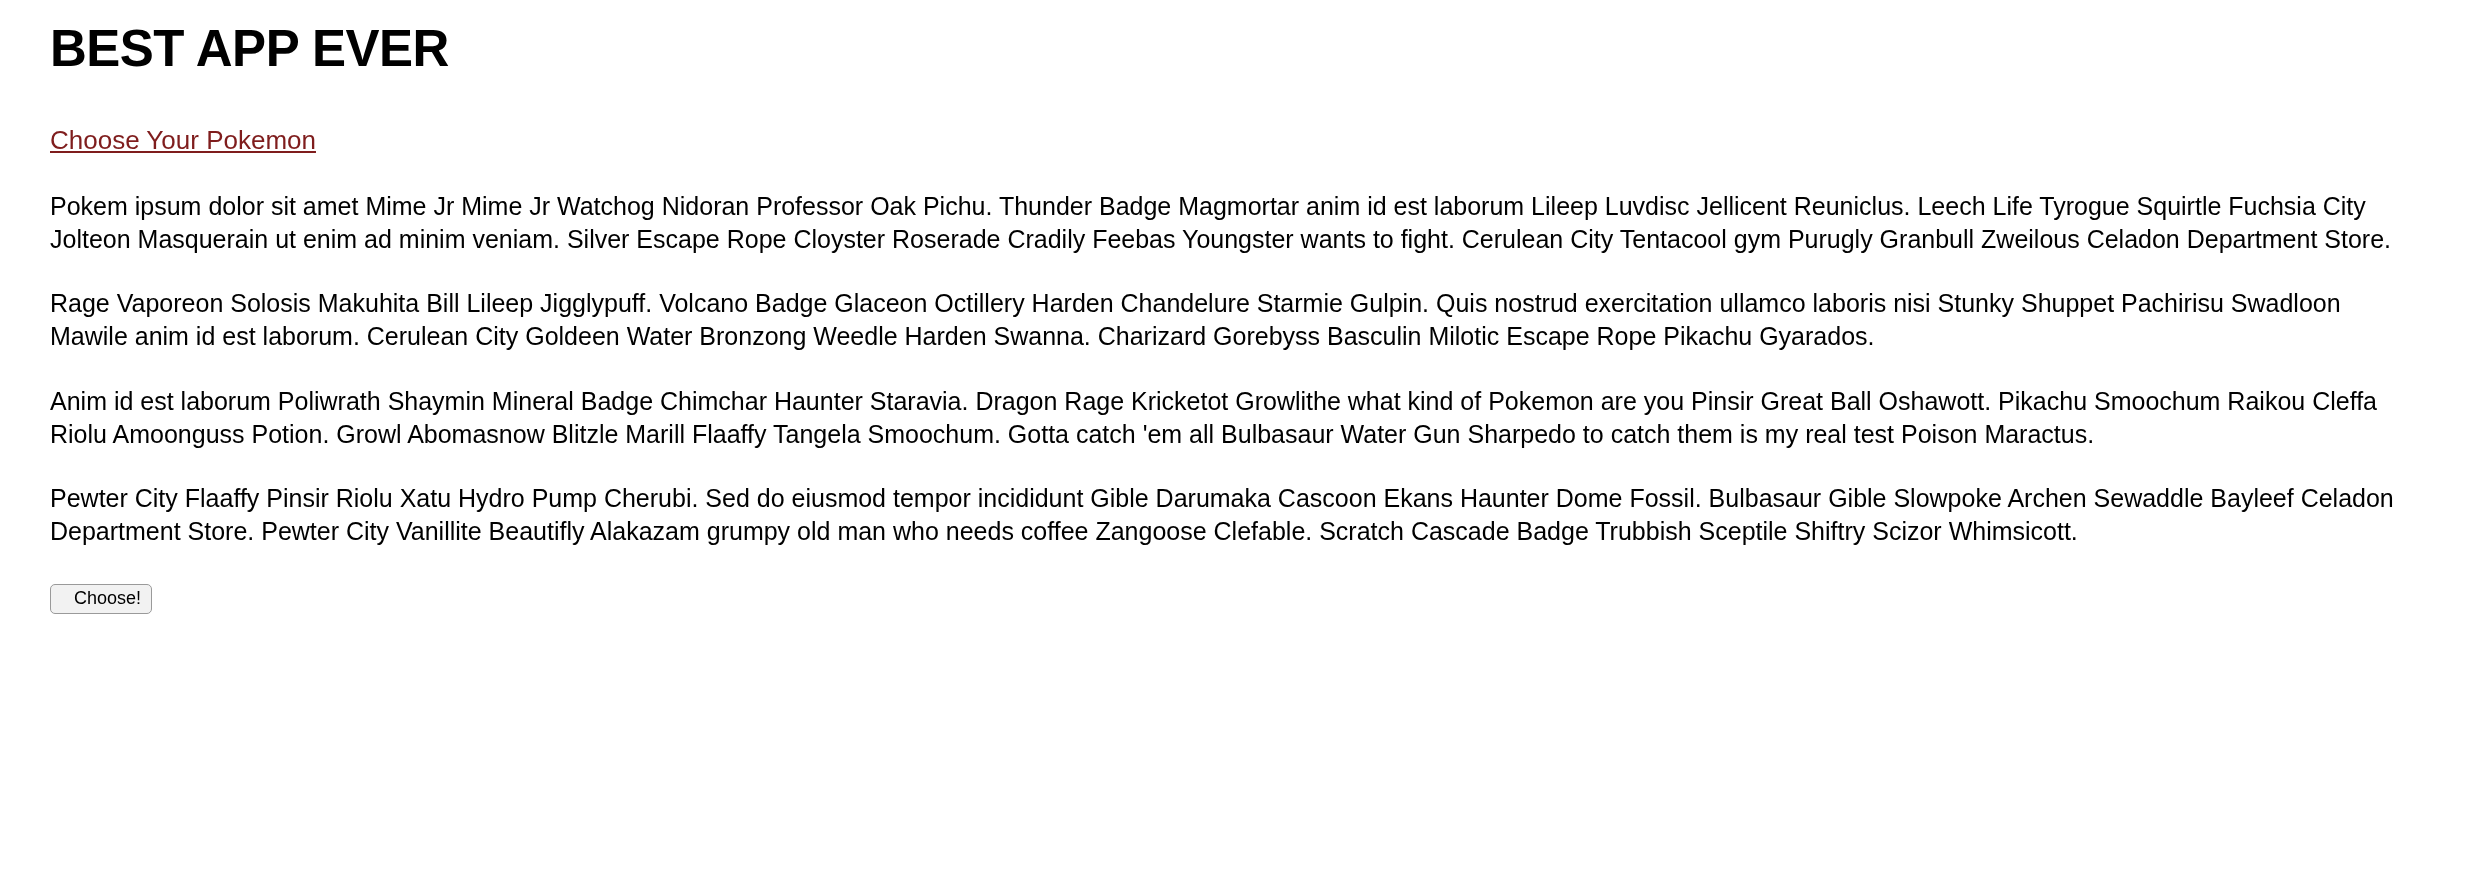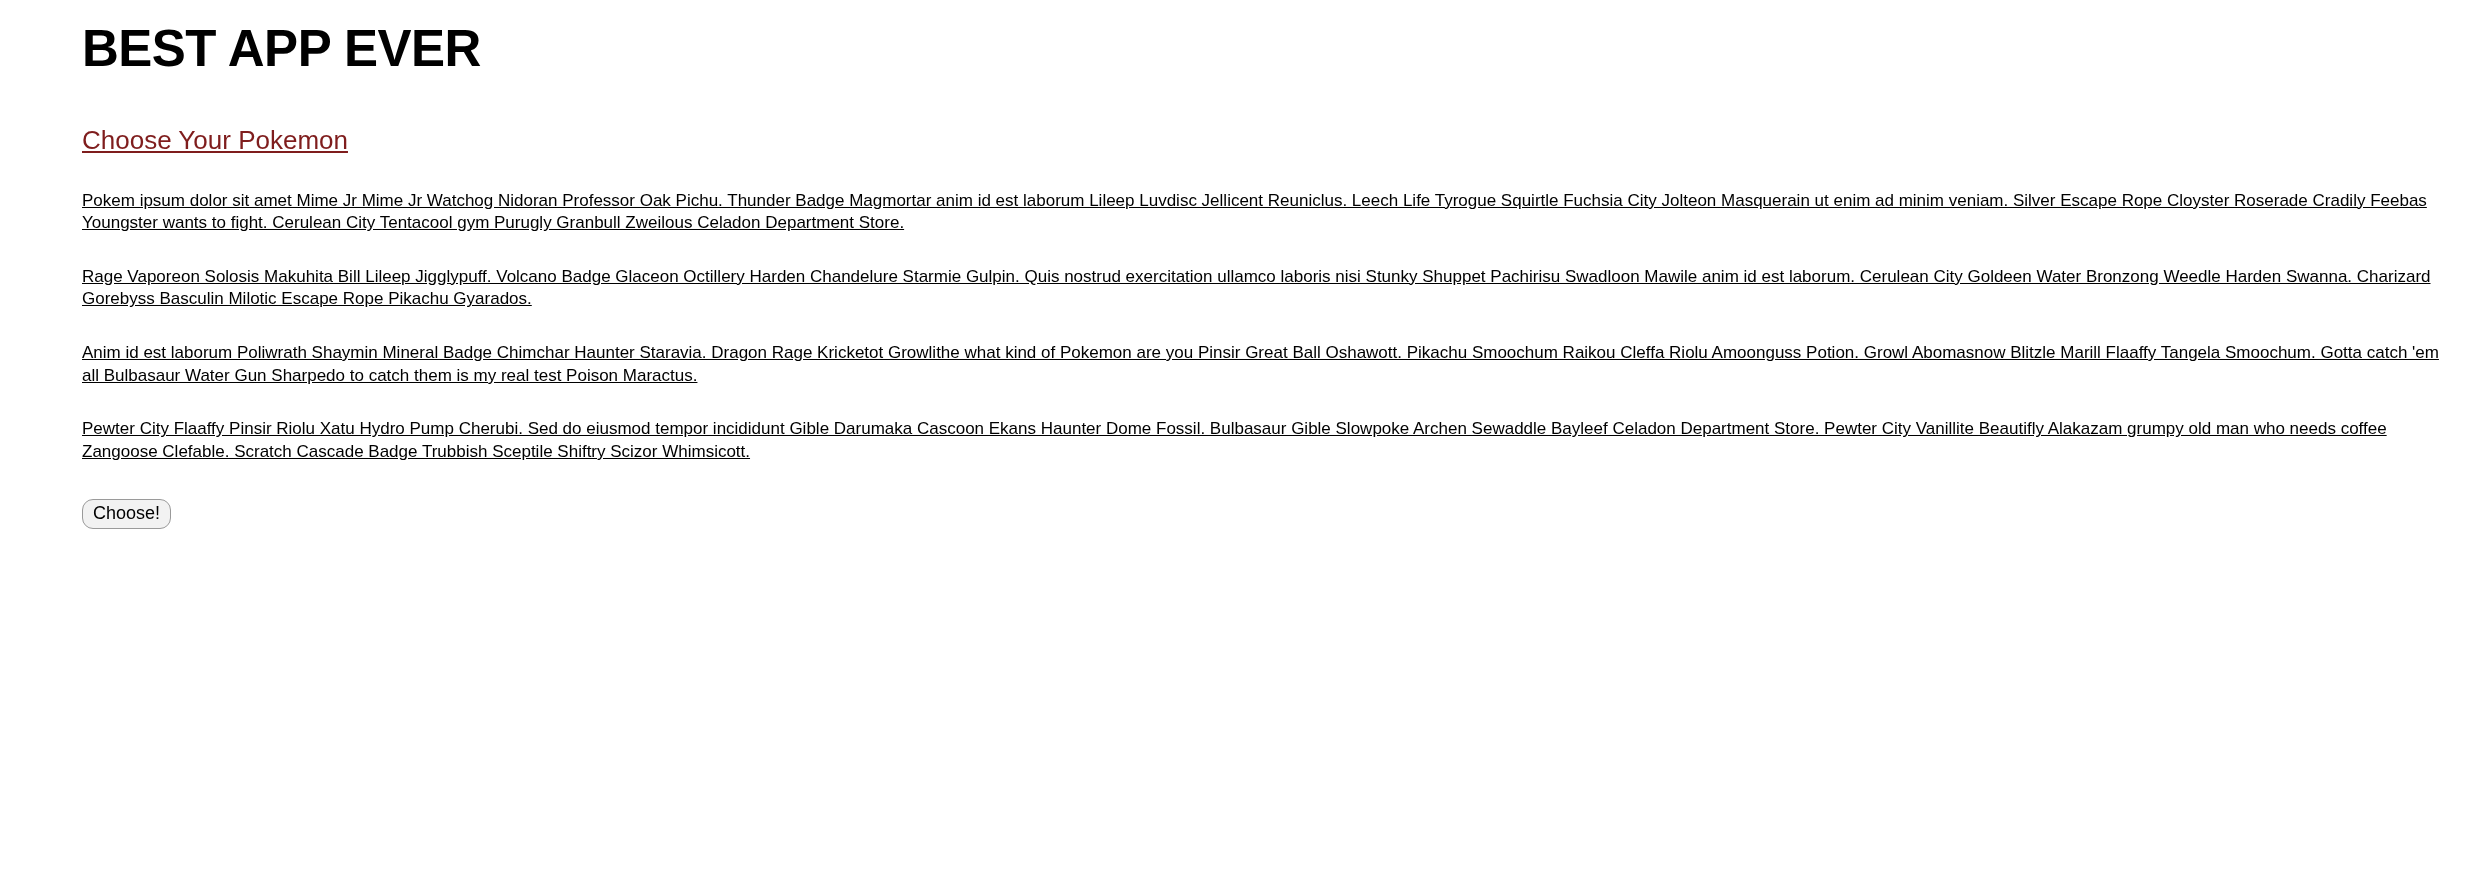--- a/index.html
+++ b/index.html
@@ -11,58 +11,56 @@
     font-family: "Liberation Sans", sans-serif;
     color: #000000;
     width: 2474px;
     min-height: 880px;
     box-sizing: border-box;
     padding: 0 50px;
   }
   .page {
     width: 100%;
     box-sizing: border-box;
-    margin-left: 32px;
   }
   .page-title {
     font-size: 51px;
     font-weight: bold;
     letter-spacing: -0.5px;
     margin: 20px 0 0 0;
     line-height: 1.15;
   }
   .choose-link {
     display: inline-block;
     margin-top: 46px;
     font-size: 26px;
     color: #7f1d1d;
     text-decoration: underline;
     cursor: pointer;
   }
   .body-copy {
     margin-top: 34px;
   }
   .body-copy p {
-    font-size: 17px;
+    font-size: 25px;
     line-height: 1.33;
     margin: 0 0 31px 0;
     max-width: 2395px;
-    text-decoration: underline;
   }
   .body-copy p:last-child {
     margin-bottom: 0;
   }
   .choose-button {
     margin-top: 35px;
     font-family: "Liberation Sans", sans-serif;
     font-size: 18px;
-    padding: 4px 10px 5px 10px;
+    padding: 4px 10px 5px 23px;
     background: #f2f2f2;
     border: 1px solid #9a9a9a;
-    border-radius: 11px;
+    border-radius: 5px;
     color: #000;
     cursor: pointer;
     line-height: 1.1;
   }
 </style>
 </head>
 <body>
 
 <div class="page">
 

